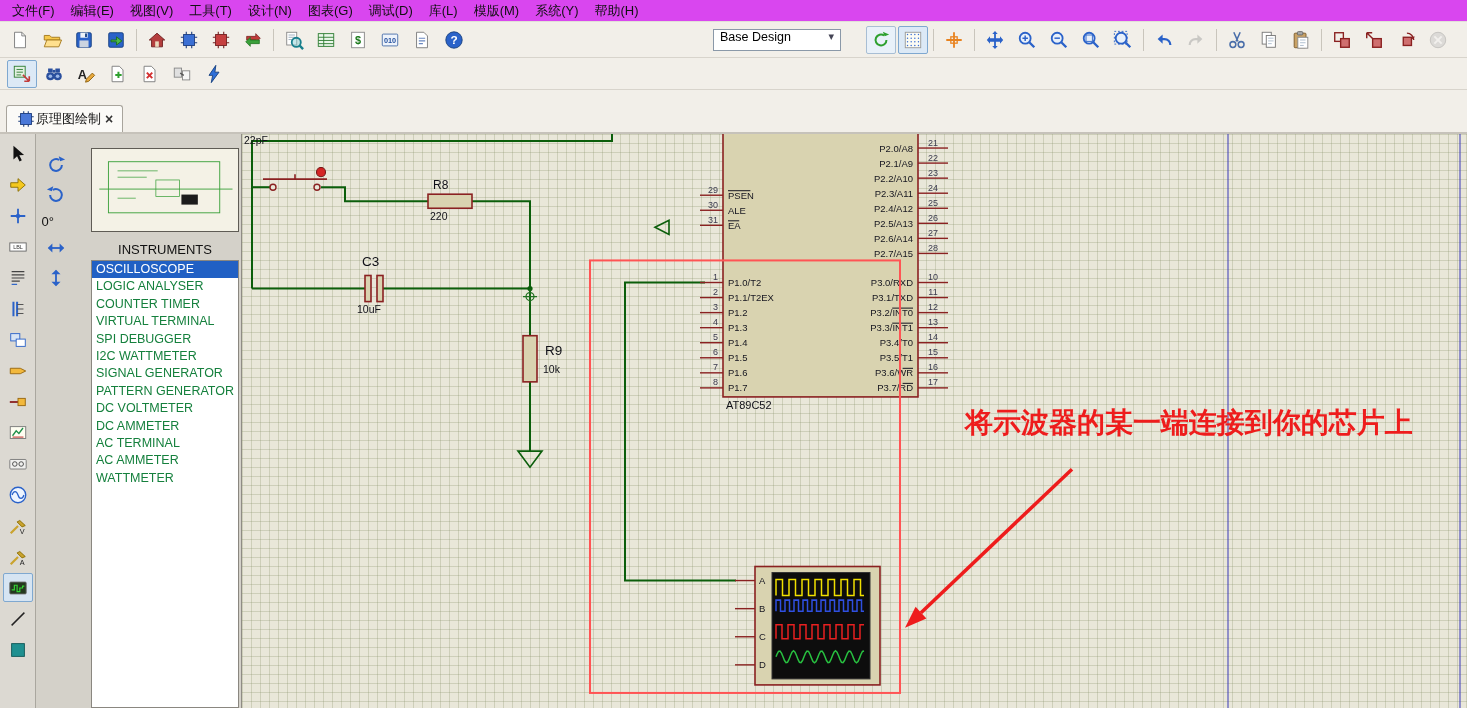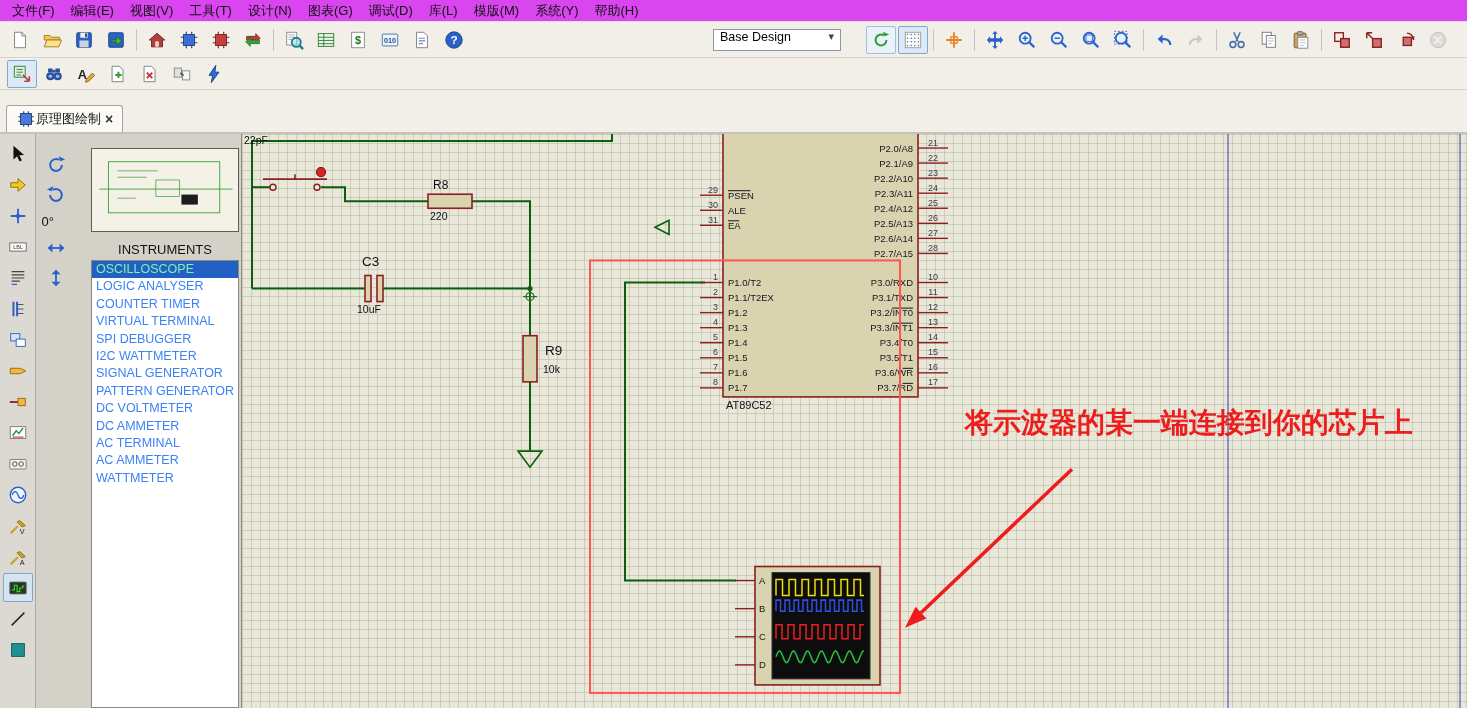--- a/index.html
+++ b/index.html
@@ -29,22 +29,22 @@
 .sbtn.pressed{border-color:#7fa8d0;background:#d6e4f2}
 .side-panel{width:206px;background:#d4d1c9;border-right:1px solid #8f8c84;display:flex}
 .orient-col{width:42px;padding-top:16px;display:flex;flex-direction:column;align-items:center}
 .obtn{width:28px;height:26px;display:flex;align-items:center;justify-content:center;margin:2px 0}
 .angle{font-size:13px;color:#111;margin:4px 0;width:28px}
 .panel-content{flex:1;display:flex;flex-direction:column;padding:14px 2px 0 16px}
 .preview{height:84px;border:1px solid #5f5c55;background:#f4f2e6;margin-bottom:8px}
 .preview svg{width:100%;height:100%;display:block}
 .inst-header{text-align:center;font-size:13px;color:#111;padding:2px 0 3px}
 .inst-list{flex:1;background:#fff;border:1px solid #8a8780;overflow:hidden;font-size:12.5px}
-.inst-item{padding:1px 4px;height:17.4px;white-space:nowrap;color:#3b82f6}
-.inst-item.selected{background:var(--sel,#2160c4);color:#86efac}
+.inst-item{padding:1px 4px;height:17.4px;white-space:nowrap;color:#15803d}
+.inst-item.selected{background:var(--sel,#2160c4);color:#ffffff}
 .canvas{flex:1;position:relative;background-color:#e9e7d9;
  background-image:linear-gradient(rgba(141,151,113,.30) 1px,transparent 1px),linear-gradient(90deg,rgba(141,151,113,.30) 1px,transparent 1px);
  background-size:9px 9px}
 .canvas>svg{position:absolute;inset:0;width:100%;height:100%}
 .wire{stroke:var(--wire,#0b5e0b);stroke-width:2;fill:none}
 .wire-thin{stroke:var(--wire,#0b5e0b);stroke-width:1.6;fill:none}
 .wire-fill{fill:var(--wire,#0b5e0b)}
 .marker{stroke:#207020;stroke-width:1.2;fill:none}
 .part-box{fill:#d9d3b0;stroke:var(--part,#8a2121);stroke-width:1.6}
 .part-line{st

